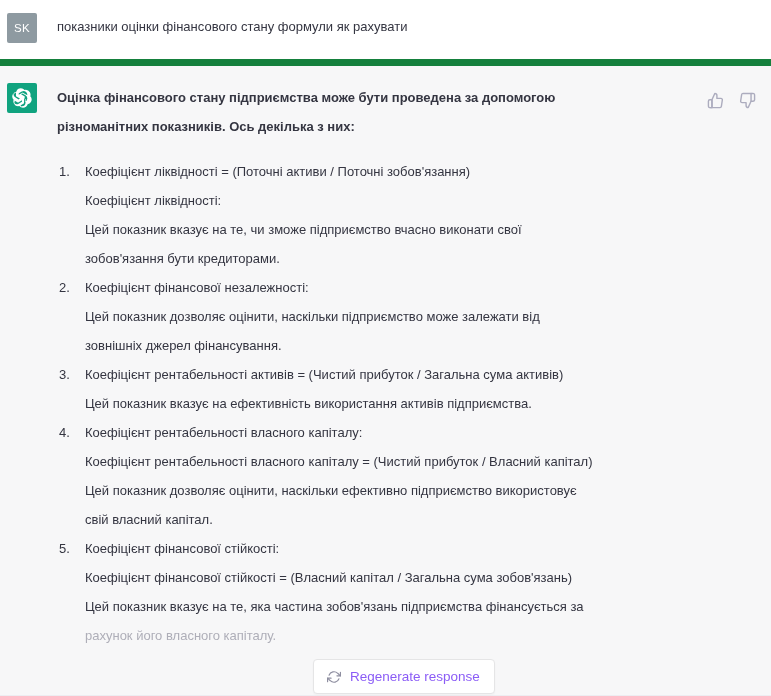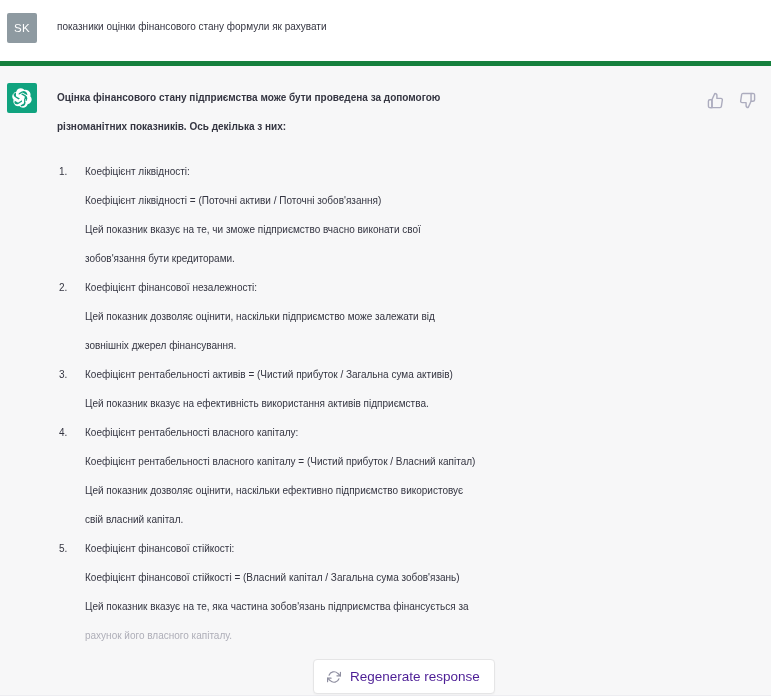--- a/index.html
+++ b/index.html
@@ -26,21 +26,21 @@
     display: flex;
     align-items: flex-start;
     box-sizing: border-box;
     width: 771px;
     padding: 12px 0 12px 0;
   }
   .msg-user {
     background: #ffffff;
     height: 66px;
     padding-top: 13px;
-    border-bottom: 5px solid #15803d;
+    border-bottom: 7px solid #15803d;
   }
   .msg-assistant {
     background: #f7f7f8;
     min-height: 630px;
     padding-top: 17px;
     border-bottom: 1px solid #ededf1;
   }
 
   .avatar {
     width: 30px;
@@ -62,21 +62,21 @@
     font-weight: 400;
   }
   .avatar-assistant {
     background: #10a37f;
   }
   .avatar-assistant svg { display: block; }
 
   .msg-body {
     margin-left: 20px;
     width: 640px;
-    font-size: 10px;
+    font-size: 13px;
     line-height: 29px;
     color: #343541;
   }
   .msg-user .msg-body {
     line-height: 22px;
     padding-top: 3px;
     width: 700px;
   }
 
   p.para {
@@ -135,21 +135,21 @@
     left: 313px;
     top: 659px;
     display: flex;
     align-items: center;
     gap: 9px;
     background: #ffffff;
     border: 1px solid #e5e5e6;
     border-radius: 4px;
     padding: 9px 14px 9px 12px;
     font-size: 13.5px;
-    color: #4c1d95;
+    color: #8b5cf6;
     box-shadow: 0 1px 2px rgba(0,0,0,0.03);
     cursor: pointer;
     white-space: nowrap;
   }
   .regen .regen-icon {
     width: 15px;
     height: 15px;
     color: #8e8ea0;
     display: flex;
     align-items: center;
@@ -179,22 +179,22 @@
     </div>
 
     <div class="msg-body">
       <p class="para">
         <span class="li-line wrapline">Оцінка фінансового стану підприємства може бути проведена за допомогою</span>
         <span class="li-line wrapline">різноманітних показників. Ось декілька з них:</span>
       </p>
 
       <ol class="indicators">
         <li>
+          <span class="li-line">Коефіцієнт ліквідності = (Поточні активи / Поточні зобов'язання)</span>
           <span class="li-line">Коефіцієнт ліквідності:</span>
-          <span class="li-line">Коефіцієнт ліквідності = (Поточні активи / Поточні зобов'язання)</span>
           <span class="li-line">Цей показник вказує на те, чи зможе підприємство вчасно виконати свої</span>
           <span class="li-line">зобов'язання бути кредиторами.</span>
         </li>
         <li>
           <span class="li-line">Коефіцієнт фінансової незалежності:</span>
           <span class="li-line">Цей показник дозволяє оцінити, наскільки підприємство може залежати від</span>
           <span class="li-line">зовнішніх джерел фінансування.</span>
         </li>
         <li>
           <span class="li-line">Коефіцієнт рентабельності активів = (Чистий прибуток / Загальна сума активів)</span>

